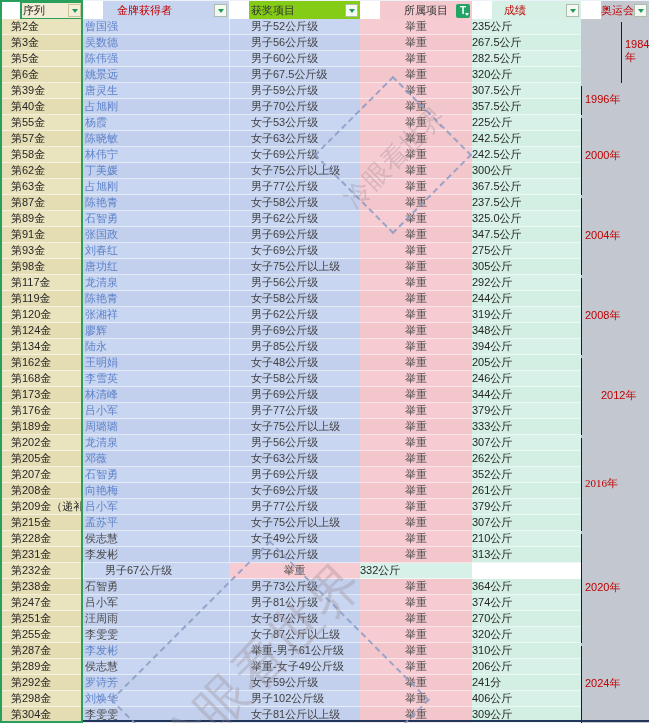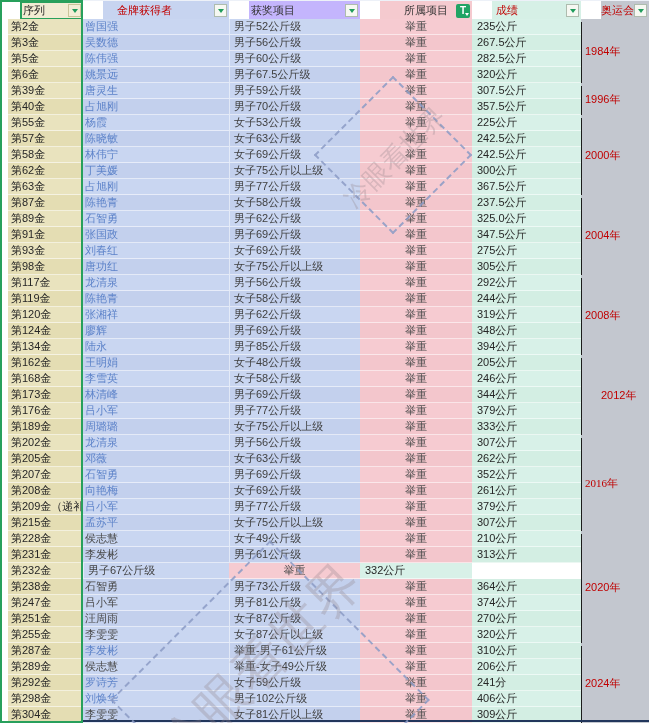--- a/index.html
+++ b/index.html
@@ -4,44 +4,44 @@
 <style>
   * { margin:0; padding:0; box-sizing:border-box; }
   body { font-family:"Liberation Sans","DejaVu Sans",sans-serif; background:#fff; }
   #sheet { position:relative; width:649px; height:723px; overflow:hidden; background:#fff; font-size:11px; }
 
   
   #hdr { display:grid; grid-template-columns:83px 146px 131px 112px 109px 68px; height:19px; border-top:1px solid #EDF1F8; }
   .h { position:relative; display:flex; align-items:center; height:19px; overflow:hidden; white-space:nowrap;margin-left:20px; }
   .h1 { background:#F1ECD3; color:#1F1F1F; padding-left:3px; box-shadow:inset 0 0 0 2px #28A05C; }
   .h2 { background:#C7D4F0; color:#C00000; padding-left:14px; }
-  .h3 { background:#c4b5fd; color:#333333; padding-left:2px; }
+  .h3 { background:#84cc16; color:#333333; padding-left:2px; }
   .h4 { background:#F5CACF; color:#333333; justify-content:center; }
-  .h5 { background:#D6F0E6; color:#C00000; padding-left:4px; }
+  .h5 { background:#D6F0E6; color:#C00000; padding-left:12px; }
   .h6 { background:#C3C7CF; color:#C00000; padding-left:0; }
 
   .dd { position:absolute; right:2px; top:3px; width:13px; height:13px; background:#F6F8F2;
         border:1px solid #AEBCAE; display:flex; align-items:center; justify-content:center; cursor:pointer; }
   .dd i { display:block; width:0; height:0; border-left:3.5px solid transparent; border-right:3.5px solid transparent; border-top:4.5px solid #1F9C5C; }
   .h1 .dd { background:#F3EED6; border-color:#C9C49A; }
 
   .ticon { position:absolute; right:2px; top:3px; width:14px; height:14px; background:#21A464; border-radius:2px;
            color:#fff; font-weight:bold; font-size:10px; line-height:13px; text-align:center; cursor:pointer; }
   .ticon::after { content:""; position:absolute; right:1px; bottom:2px; width:0; height:0;
                   border-left:2px solid transparent; border-right:2px solid transparent; border-top:3px solid #fff; }
 
   
   #rows { position:absolute; left:0; top:19px; width:581px; }
   .row { display:grid; grid-template-columns:83px 146px 131px 112px 109px; height:16px; }
   .cell { height:16px; line-height:15px; overflow:hidden; white-space:nowrap; border-bottom:1px solid rgba(255,255,255,0.55); }
-  .c1 { color:#262626; padding-left:3px;margin-left:8px; }
+  .c1 { color:#262626; padding-left:11px; }
   .c2 { padding-left:2px; }
-  .c3 { color:#3F3F3F; padding-left:4px; }
+  .c3 { color:#3F3F3F; padding-left:21px; }
   .c4 { color:#4D4D4D; text-align:center; }
-  .c5 { color:#262626; padding-left:5px; }
+  .c5 { color:#262626; }
   .row:nth-child(odd)  .c1 { background:#E9E3BE; }
   .row:nth-child(even) .c1 { background:#E4DDB3; }
   .row:nth-child(odd)  .c2, .row:nth-child(odd)  .c3 { background:#C9D6F1; }
   .row:nth-child(even) .c2, .row:nth-child(even) .c3 { background:#C3D0ED; }
   .row:nth-child(odd)  .c4 { background:#F6CBD1; }
   .row:nth-child(even) .c4 { background:#F3C6CC; }
   .row:nth-child(odd)  .c5 { background:#D8F1E8; }
   .row:nth-child(even) .c5 { background:#D3EEE3; }
   .c3 { border-left:1px solid rgba(255,255,255,0.5); }
   .winner-link  { color:#5C82C9; cursor:pointer; }
@@ -454,21 +454,21 @@
   <div class="row">
     <div class="cell c1">第304金</div>
     <div class="cell c2"><span class="winner-plain">李雯雯</span></div>
     <div class="cell c3">女子81公斤以上级</div>
     <div class="cell c4">举重</div>
     <div class="cell c5">309公斤</div>
   </div>
 </div>
 
   <div id="olycol">
-  <div class="grp" style="height: 64px;">
+  <div class="grp" style="height: 64px; margin-left: 40px;">
     <span class="grp-label">1984年</span>
   </div>
 
   <div class="grp" style="height: 32px;">
     <span class="grp-label">1996年</span>
   </div>
 
   <div class="grp" style="height: 80px;">
     <span class="grp-label">2000年</span>
   </div>

